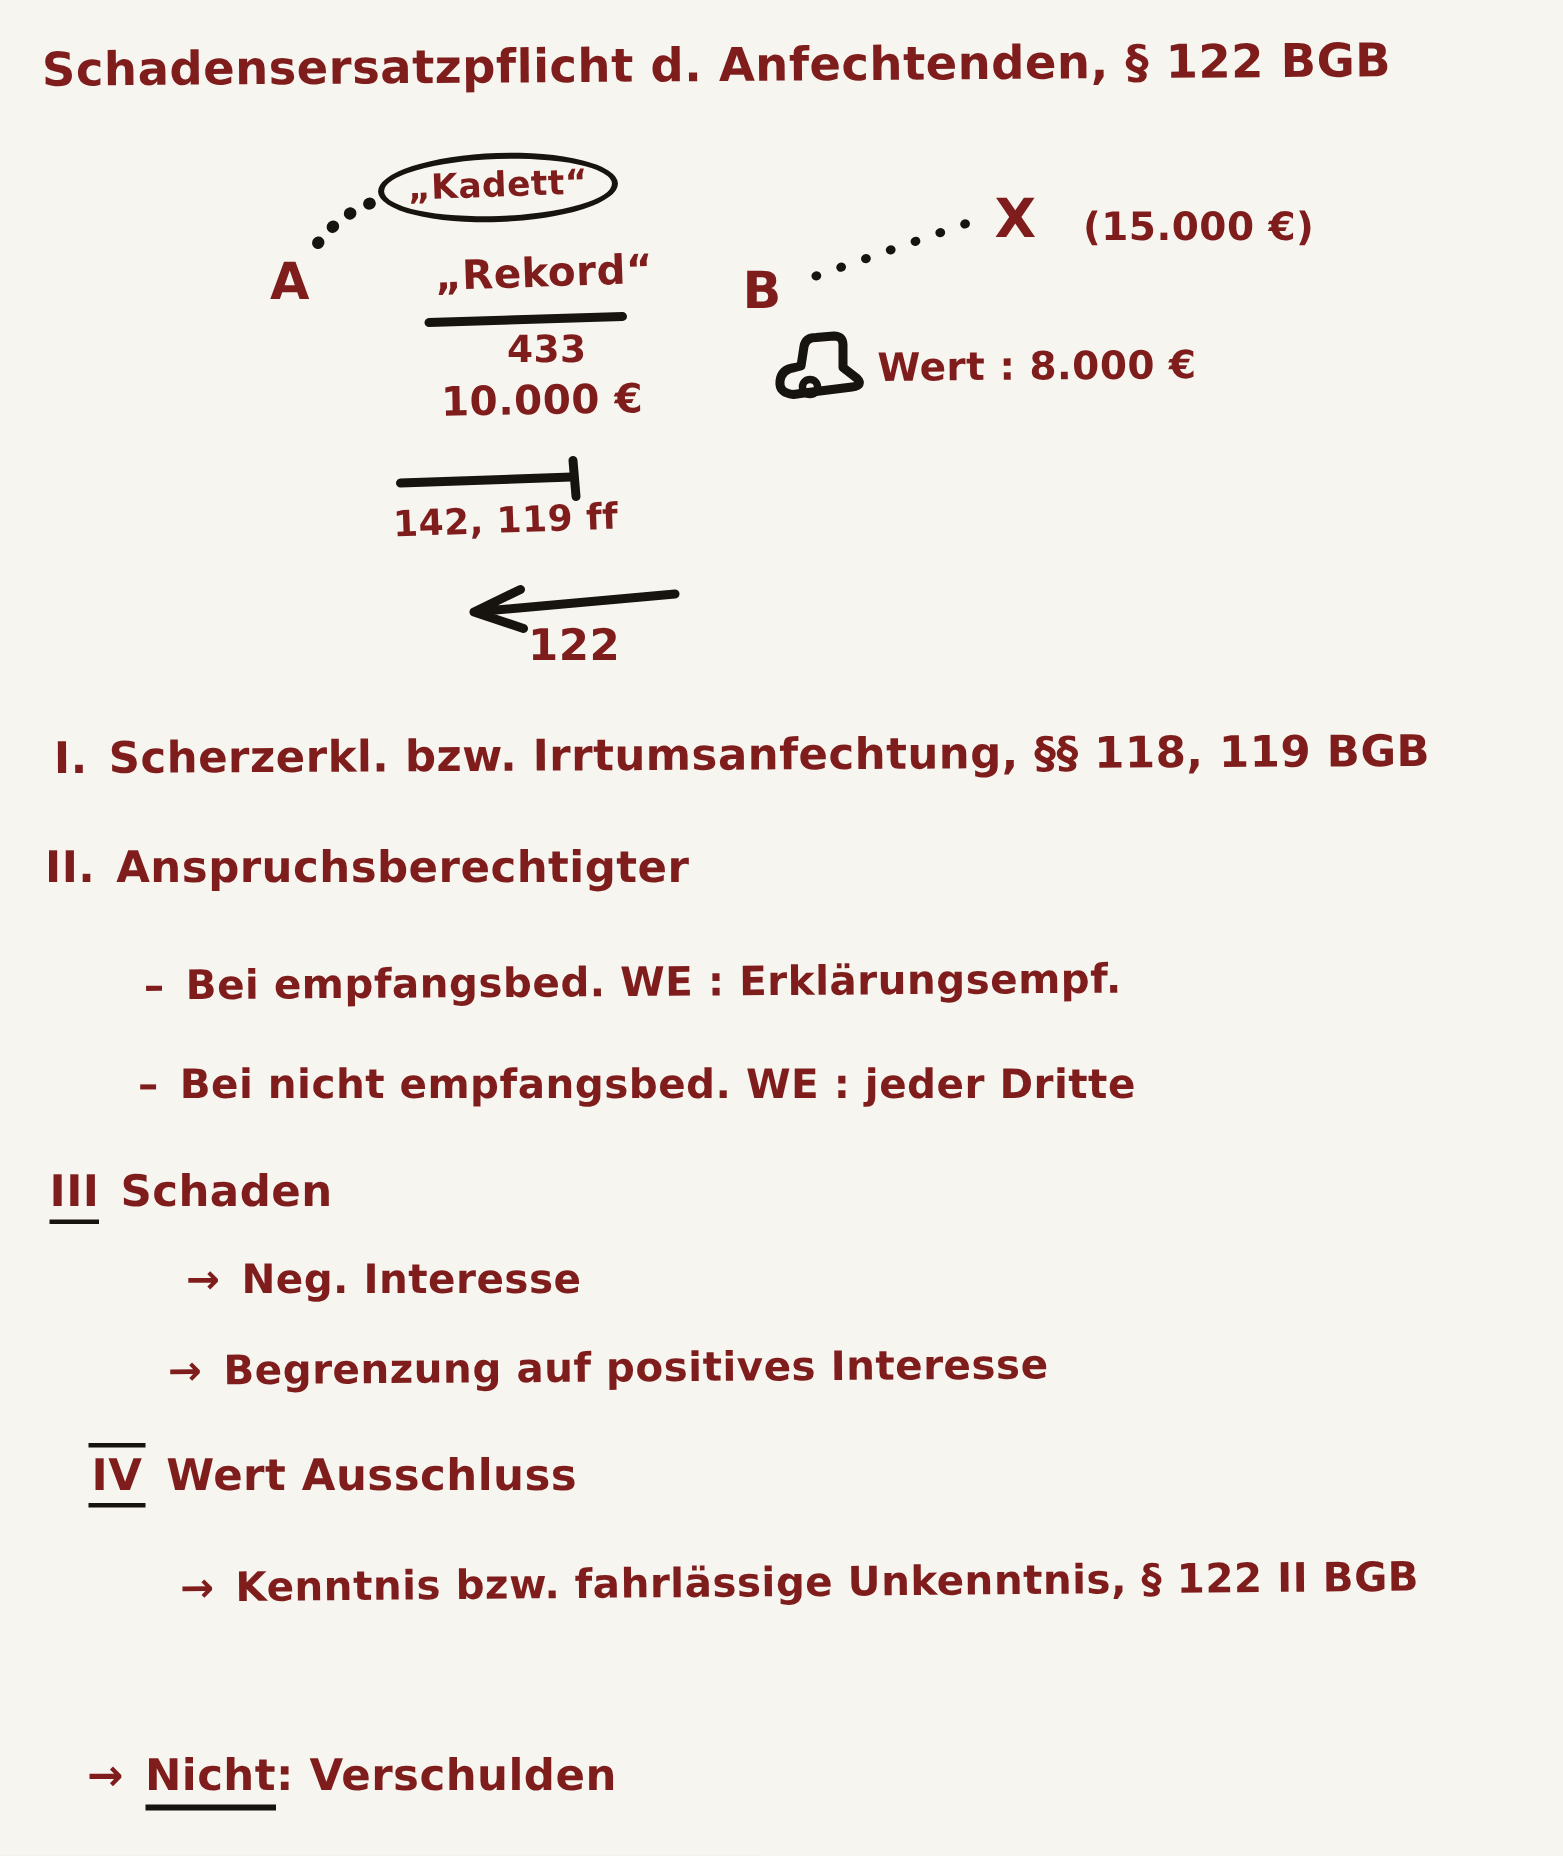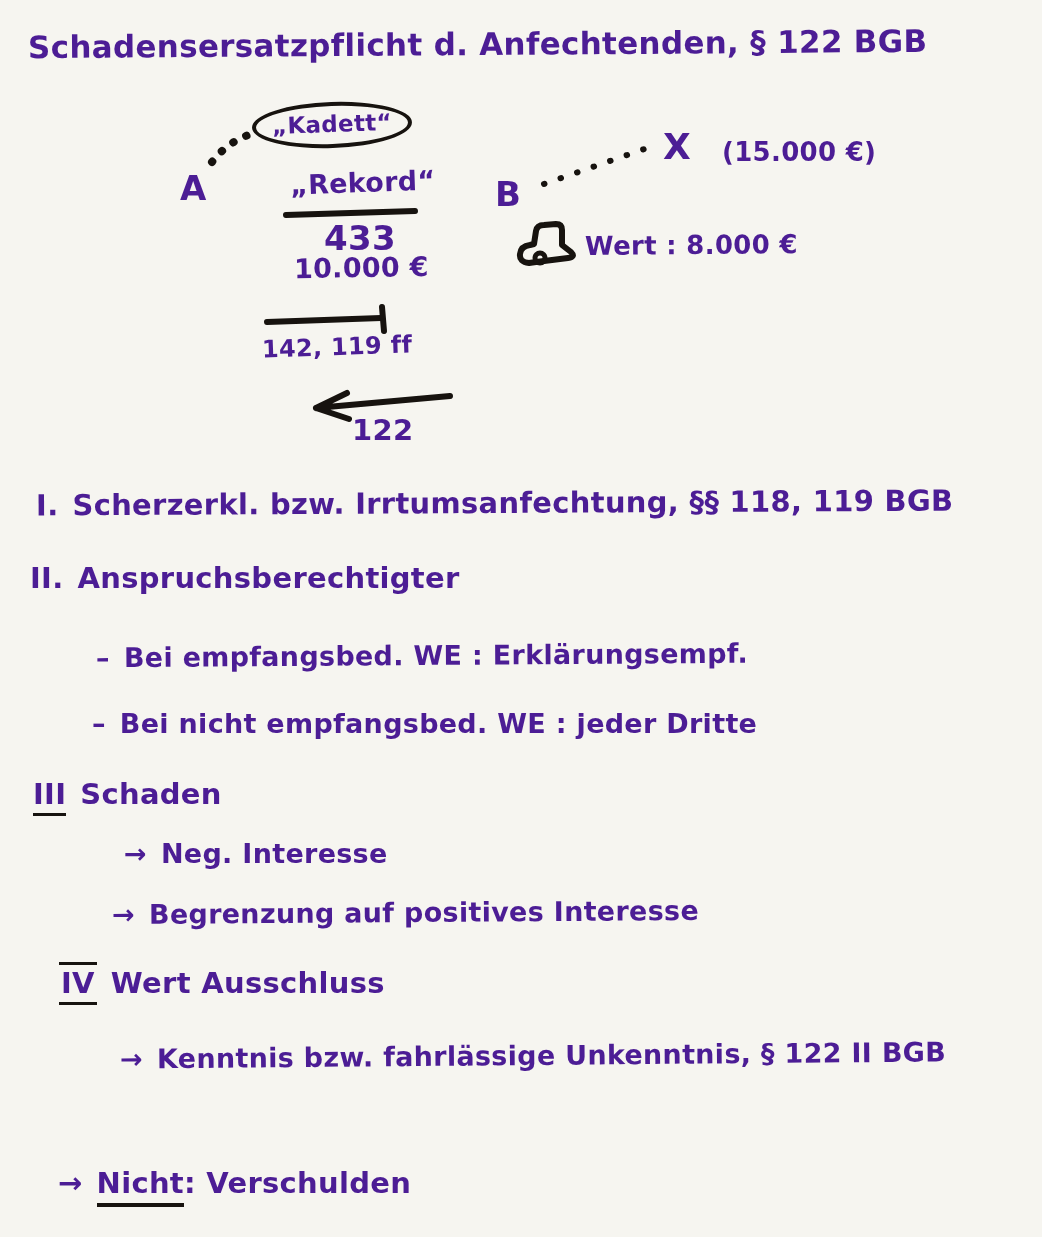--- a/index.html
+++ b/index.html
@@ -5,21 +5,21 @@
   html, body { margin: 0; padding: 0; }
   body {
     width: 1042px; height: 1237px;
     font-family: "DejaVu Sans", sans-serif;
     background: #e9e8e3;
   }
   .page {
     position: relative;
     width: 1042px; height: 1237px;
     background: #f6f5f0;
-    color: #4c1d95;
+    color: #7f1d1d;
     overflow: hidden;
   }
   .hw { font-weight: bold; letter-spacing: 0.3px; white-space: nowrap; }
 
   
   .title {
     position: absolute; left: 28px; top: 26px;
     font-size: 31px; transform: rotate(-0.4deg);
   }
 
@@ -28,21 +28,21 @@
     position: absolute; left: 252px; top: 102px;
     font-size: 23px; padding: 5px 16px 7px 16px;
     border: 4px solid #17130f; border-radius: 50%;
     transform: rotate(-2deg);
   }
   .party-a { position: absolute; left: 180px; top: 168px; font-size: 34px; }
   .party-b { position: absolute; left: 495px; top: 174px; font-size: 34px; }
   .party-x { position: absolute; left: 663px; top: 126px; font-size: 36px; }
   .x-amount { position: absolute; left: 722px; top: 137px; font-size: 26px; }
   .rekord { position: absolute; left: 290px; top: 167px; font-size: 27px; transform: rotate(-2deg); }
-  .p433 { position: absolute; left: 324px; top: 218px; font-size: 34px; }
+  .p433 { position: absolute; left: 338px; top: 218px; font-size: 25px; }
   .price { position: absolute; left: 294px; top: 252px; font-size: 27px; transform: rotate(-1deg); }
   .claim-fwd { position: absolute; left: 262px; top: 333px; font-size: 24px; transform: rotate(-2deg); }
   .claim-back { position: absolute; left: 352px; top: 413px; font-size: 29px; }
   .wert { position: absolute; left: 585px; top: 230px; font-size: 26px; transform: rotate(-0.5deg); }
 
   
   .row { position: absolute; display: flex; align-items: baseline; gap: 14px; }
   .row .marker { flex: none; }
   #r1 { left: 36px;  top: 486px; font-size: 29px; transform: rotate(-0.3deg); }
   #r2 { left: 30px;  top: 561px; font-size: 29px; justify-content: space-between; }

